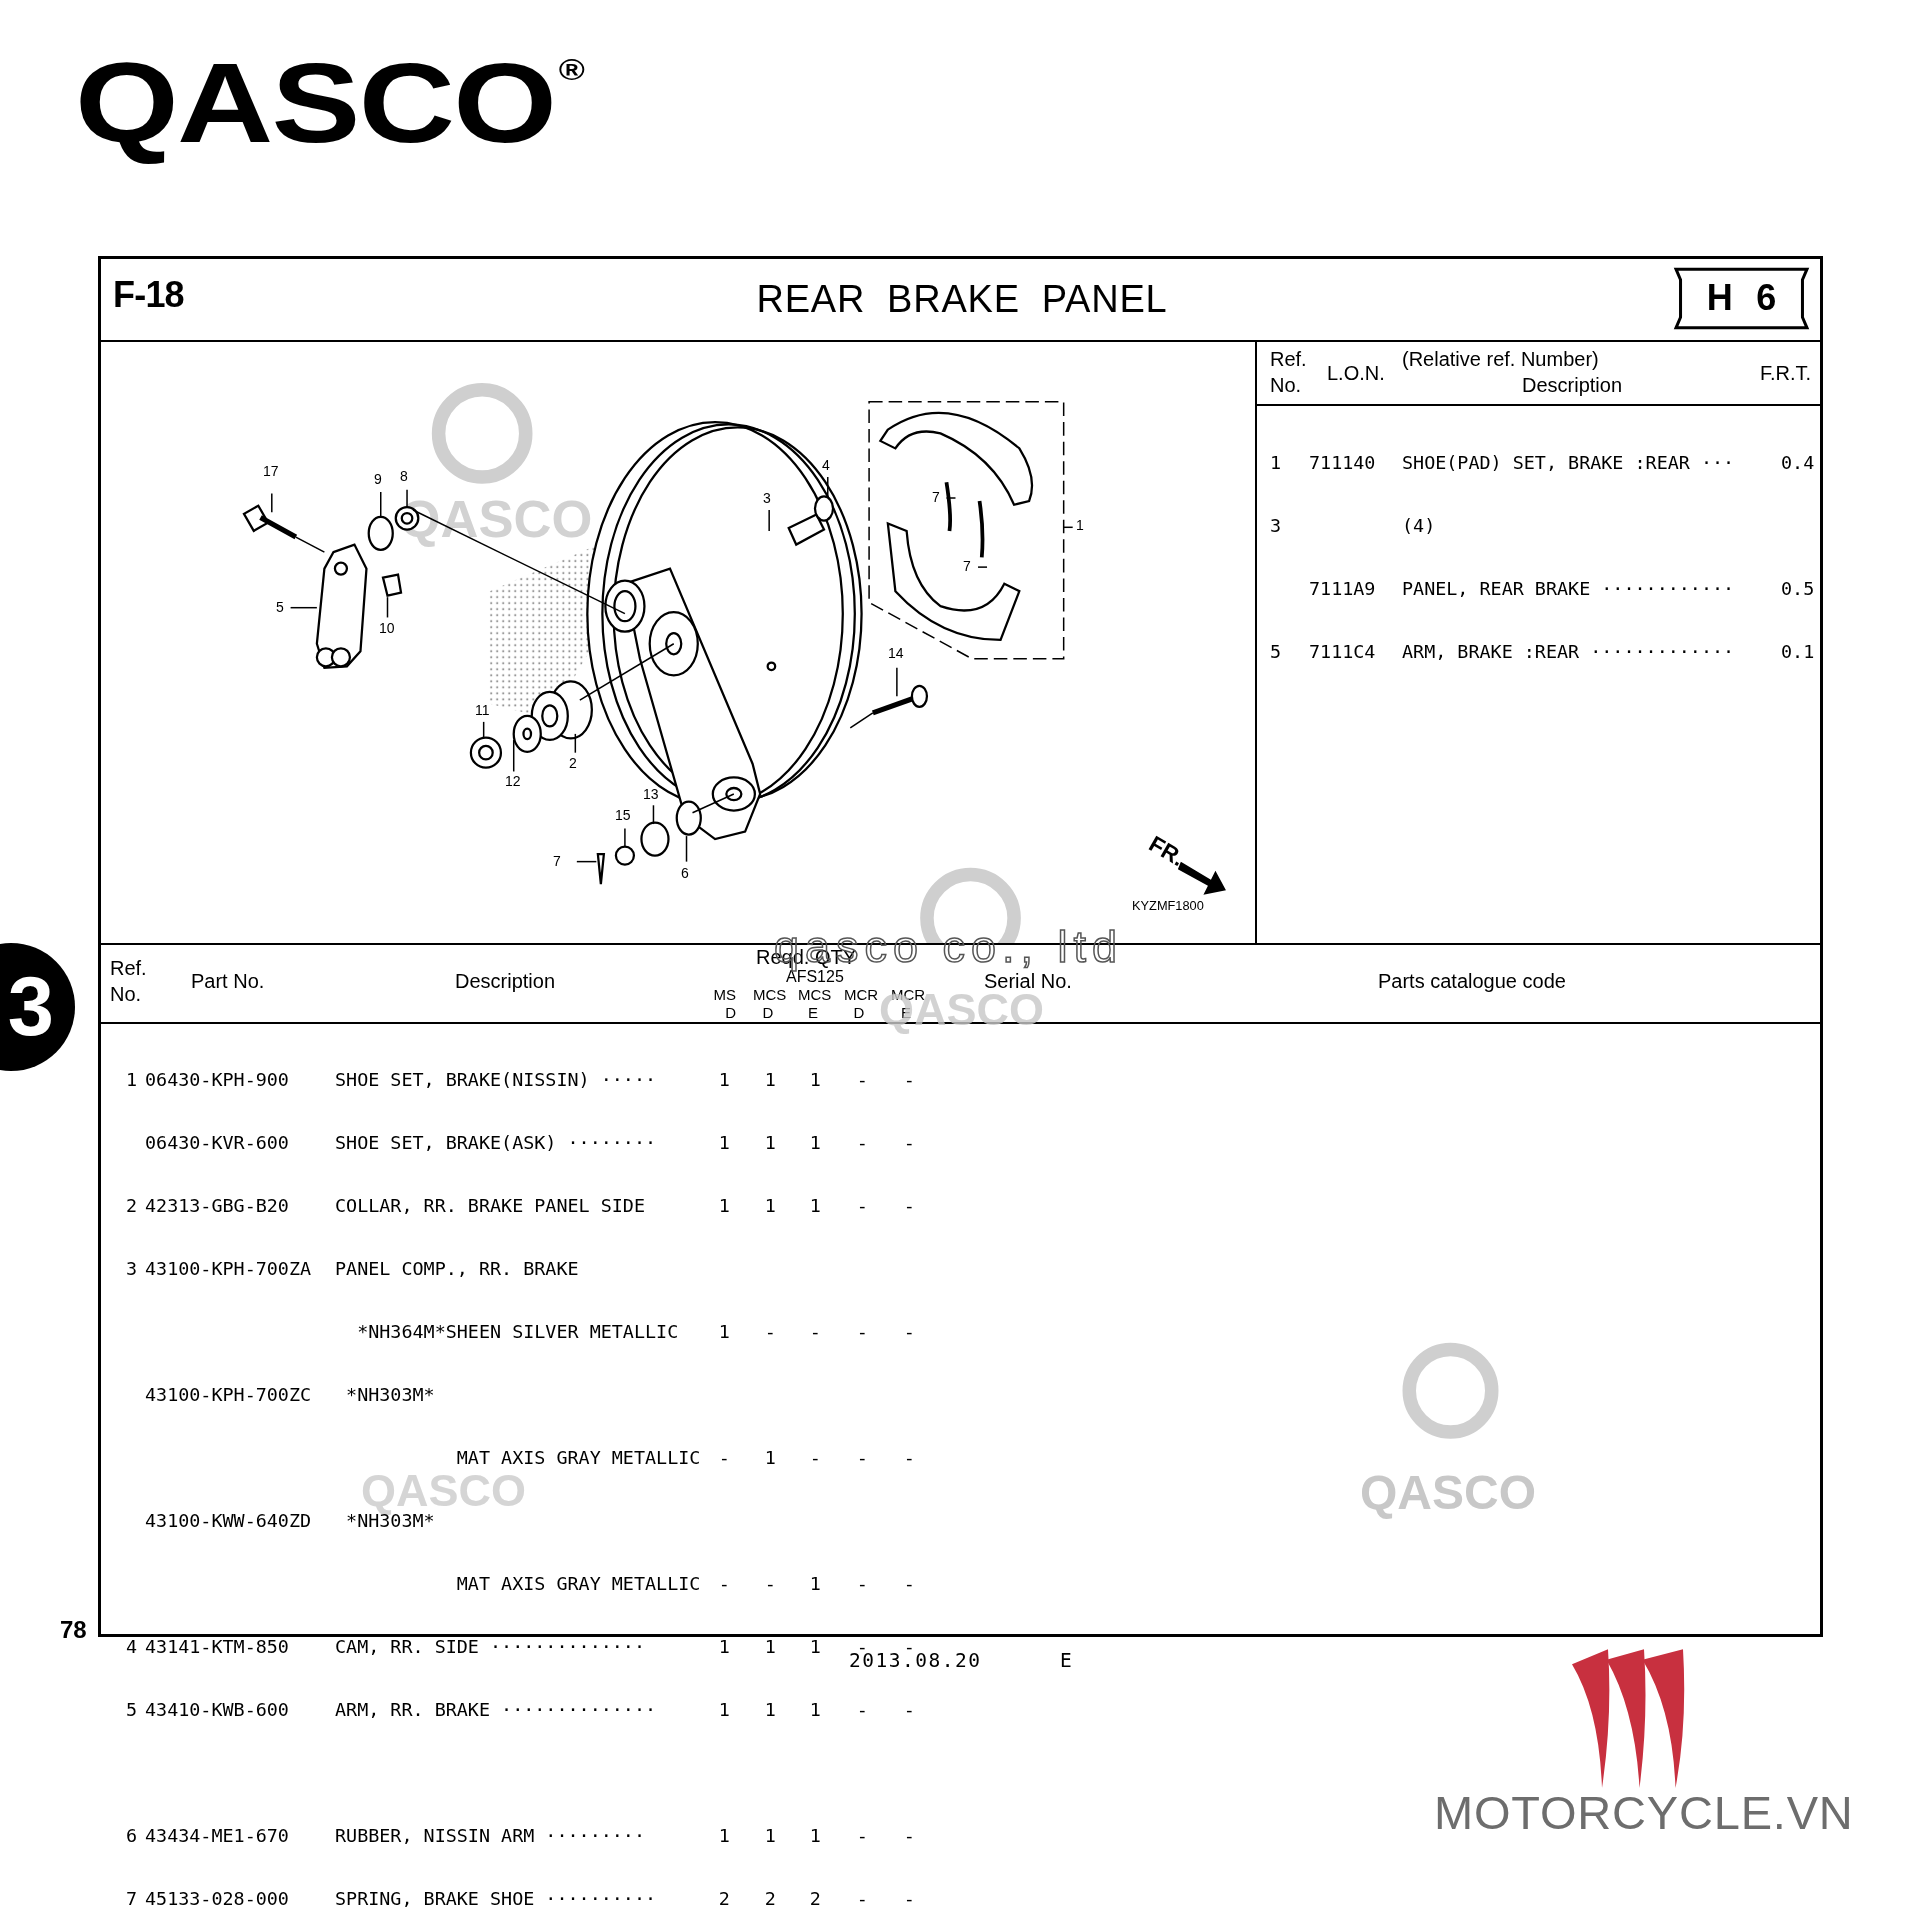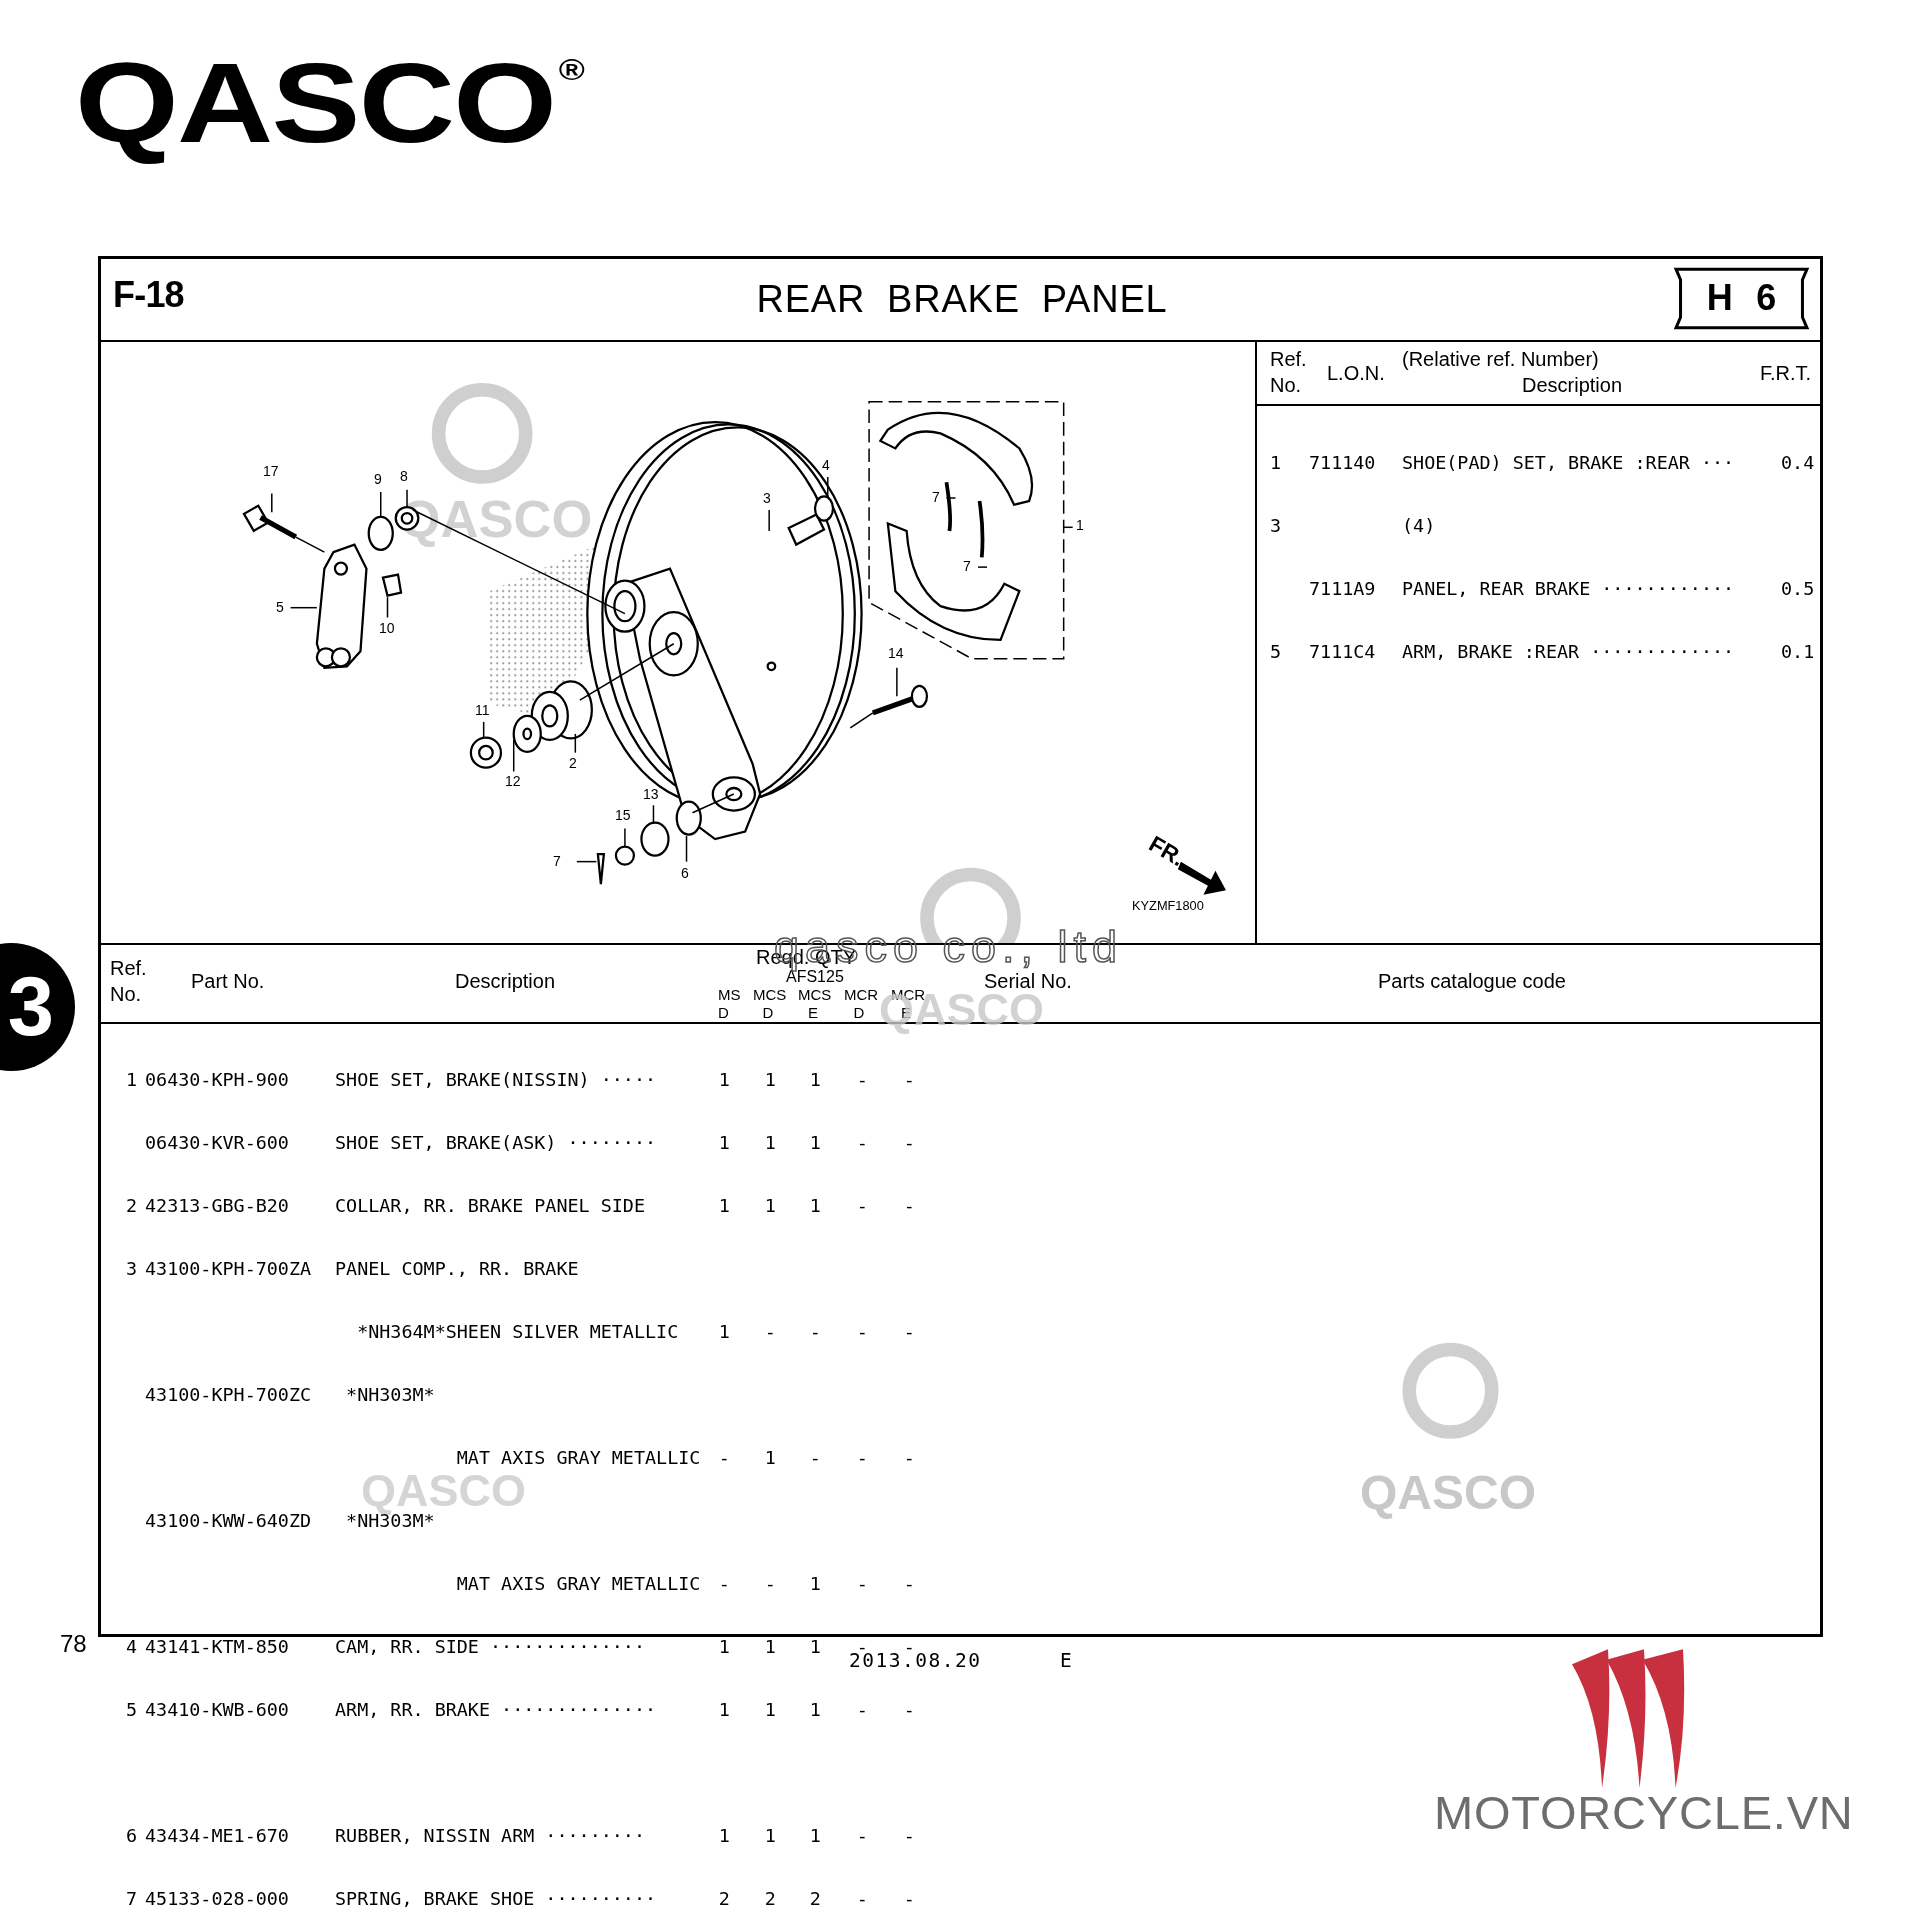--- a/index.html
+++ b/index.html
@@ -23,21 +23,21 @@
   .rows .r span { position:absolute; top:0; white-space:pre; }
   .c-ref { left:0; width:39px; text-align:right; }
   .c-part { left:47px; }
   .c-desc { left:237px; }
   .c-q { width:22.5px; text-align:center; }
   .rt-rows .r span { position:absolute; top:0; white-space:pre; }
   .diagram { left:99px; top:343px; width:1154px; height:600px; }
   .callout { position:absolute; font-size:14px; font-family:"Liberation Sans", sans-serif; }
   .wm { color:#c8c8c8; font-weight:700; }
   .side-tab { left:-53px; top:943px; width:128px; height:128px; border-radius:50%; background:#000; color:#fff; font-weight:900; font-size:83px; line-height:128px; text-align:right; padding-right:21px; box-sizing:border-box; }
-  .pgnum { left:60px; top:1616px; font-size:24px; font-weight:400;margin-top:14px; }
+  .pgnum { left:60px; top:1616px; font-size:24px; font-weight:700; }
   .footer-date { left:849px; top:1649px; font-family:"DejaVu Sans Mono", monospace; font-size:19.5px; letter-spacing:1.5px; }
   .footer-ed { left:1060px; top:1649px; font-family:"DejaVu Sans Mono", monospace; font-size:19.5px; }
   .mc-text { left:1434px; top:1785px; font-size:47px; color:#6d6d6d; letter-spacing:0.8px; }
 </style>
 </head>
 <body>
 
 <div class="abs brand"><span>QASCO</span><sup>®</sup></div>
 
 <div class="abs side-tab">3</div>
@@ -212,21 +212,21 @@
 
 <div class="abs hsm" style="left:110px;top:956px">
     <div>Ref.</div>
     <div>No.</div>
   </div>
 <div class="abs hsm" style="left:191px;top:969px">Part No.</div>
 <div class="abs hsm" style="left:455px;top:969px">Description</div>
 <div class="abs hsm" style="left:756px;top:945px">Reqd. QTY</div>
 <div class="abs" style="left:786px;top:968px;font-size:16px">AFS125</div>
 <div class="abs" style="left:706px;top:986px;width:225px;font-size:15px;line-height:18px">
-  <span class="abs" style="left:12px;width:30px;text-align:left">
+  <span class="abs" style="left:0;width:30px;text-align:right">
       <div>MS</div>
       <div>D</div>
     </span>
   <span class="abs" style="left:47px;width:30px;text-align:center">
       <div>MCS</div>
       <div>D</div>
     </span>
   <span class="abs" style="left:92px;width:30px;text-align:center">
       <div>MCS</div>
       <div>E</div>

